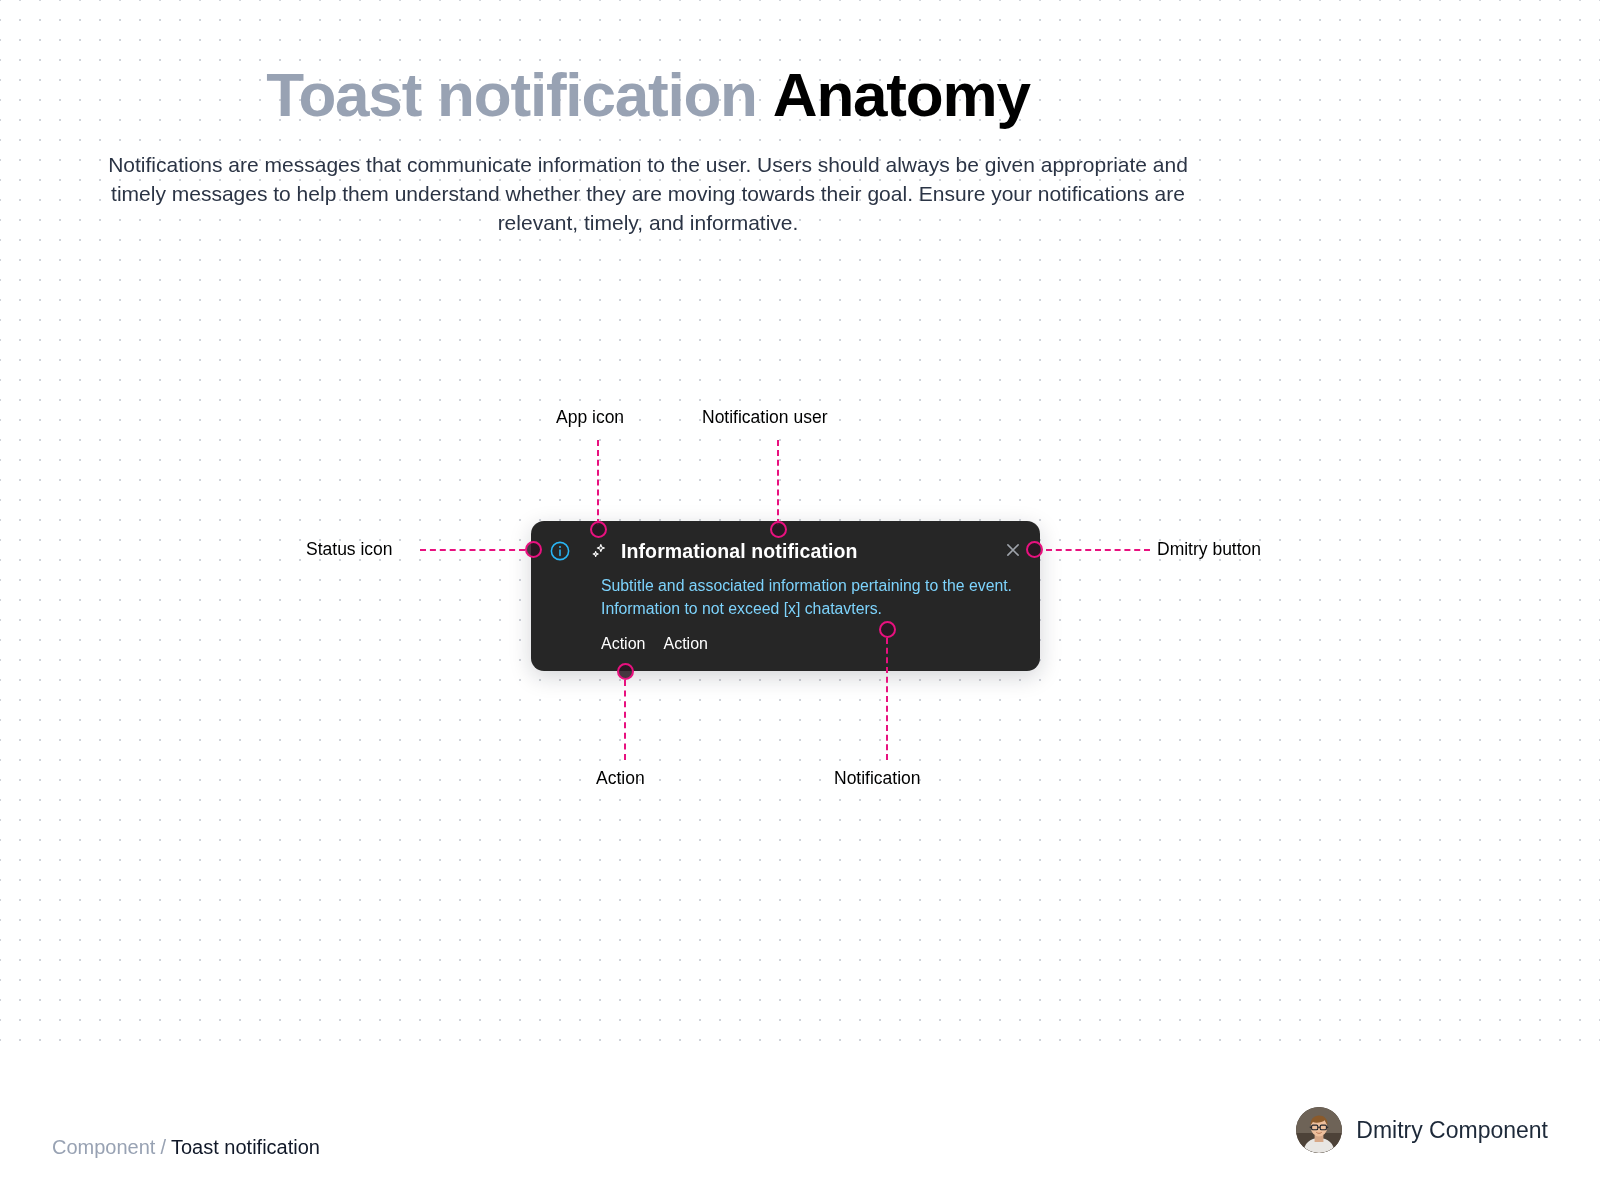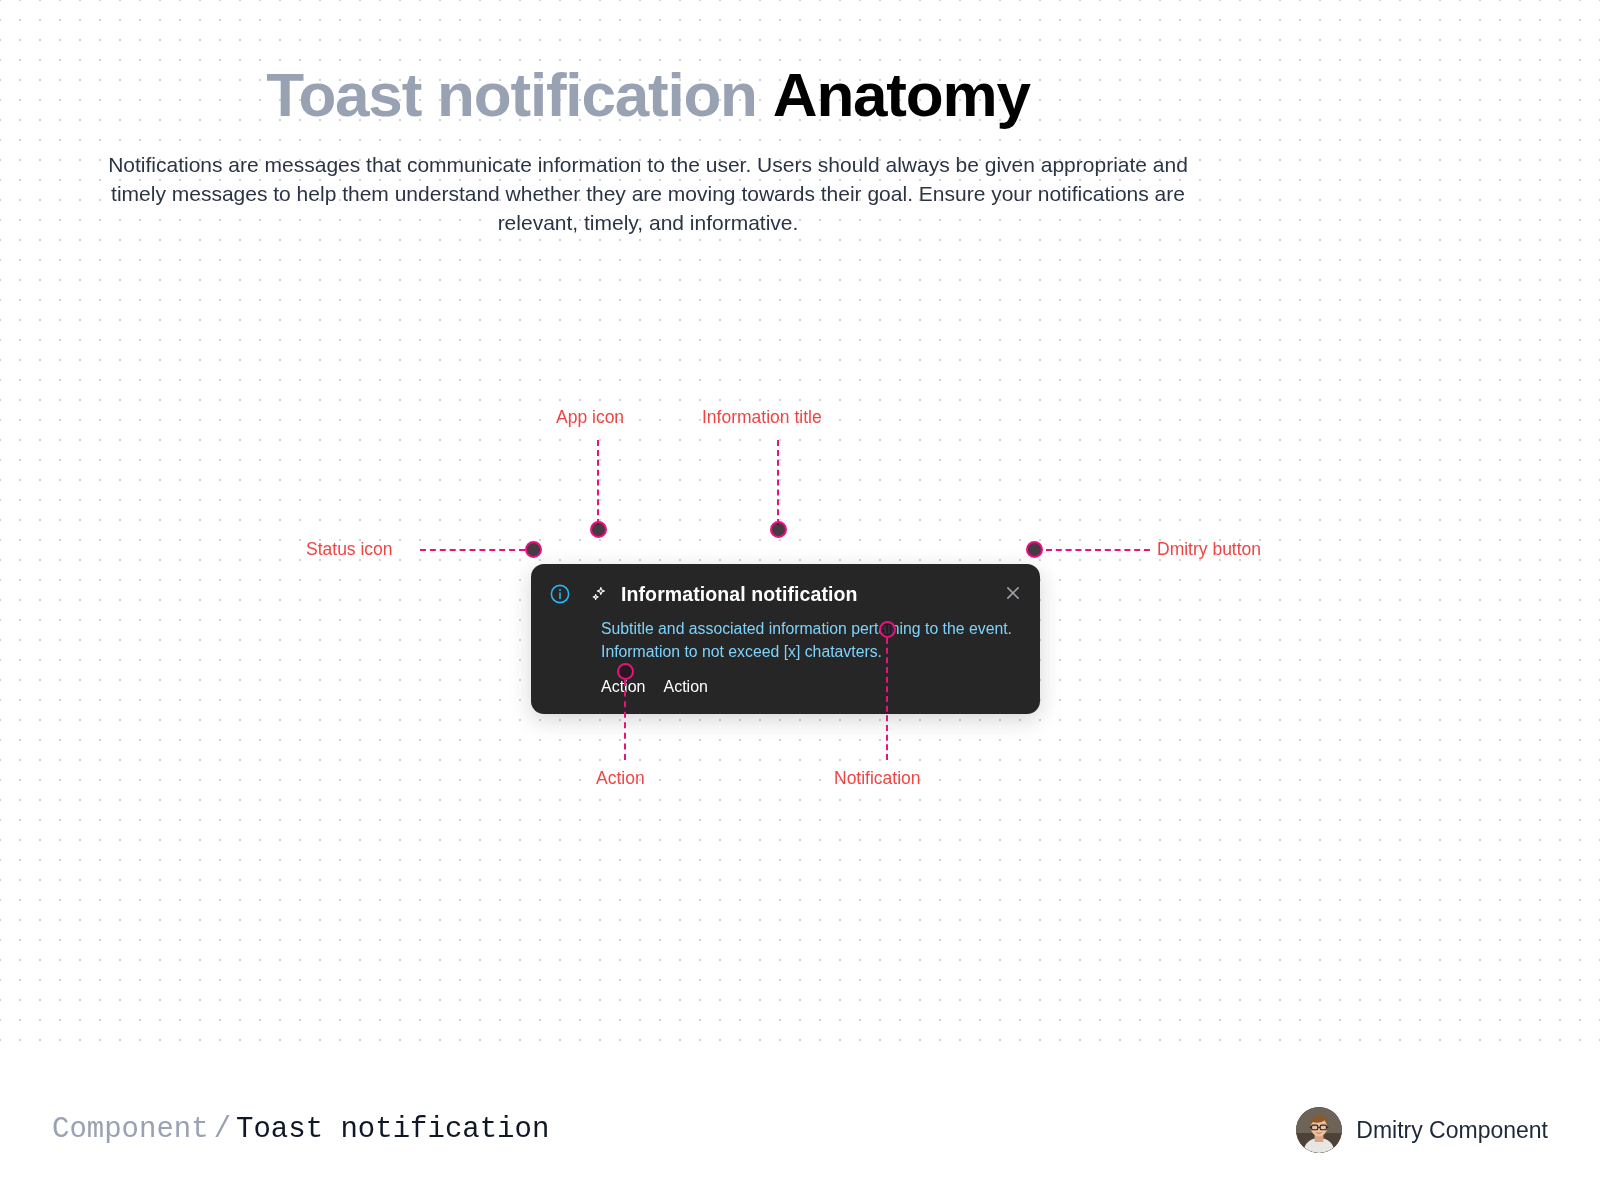--- a/index.html
+++ b/index.html
@@ -70,21 +70,21 @@
   
   #annotations {
     position: absolute;
     inset: 0;
     pointer-events: none;
   }
   .ann-label {
     position: absolute;
     font-size: 17.5px;
     line-height: 22px;
-    color: #ef4444;
+    color: #000000;
     white-space: nowrap;
   }
   .ann-dot {
     position: absolute;
     width: 17px;
     height: 17px;
     border-radius: 50%;
     border: 2.5px solid #E8117F;
     background: rgba(40,24,34,0.85);
   }
@@ -104,21 +104,20 @@
     position: absolute;
     left: 531px;
     top: 521px;
     width: 509px;
     height: 150px;
     background: #262626;
     border-radius: 13px;
     padding: 16px 18px 16px 18px;
     color: #ffffff;
     box-shadow: 0 6px 22px rgba(16,24,40,0.18);
-    margin-top: 43px;
   }
 
   #toast-header {
     display: flex;
     align-items: center;
     height: 28px;
     position: relative;
   }
 
   .status-ico {
@@ -187,26 +186,25 @@
     position: absolute;
     left: 0;
     bottom: 0;
     width: 1600px;
     height: 142px;
   }
 
   #breadcrumb {
     position: absolute;
     left: 52px;
-    bottom: 70px;
+    bottom: 53px;
     transform: translateY(50%);
-    font-size: 29px;
+    font-size: 20px;
     line-height: 30px;
     white-space: nowrap;
-    font-family: Liberation Mono, monospace;
   }
   #breadcrumb .crumb-root { color: #98a2b3; font-weight: 400; }
   #breadcrumb .crumb-sep  { color: #98a2b3; font-weight: 400; margin: 0 5px; }
   #breadcrumb .crumb-leaf { color: #101828; font-weight: 400; }
 
   #author {
     position: absolute;
     right: 52px;
     bottom: 70px;
     transform: translateY(50%);
@@ -282,21 +280,21 @@
 <div id="annotations">
 
   <div class="ann-label" style="left:306px; top:538px;">Status icon</div>
   <div class="ann-line-h" style="left:420px; top:549px; width:105px;"></div>
   <div class="ann-dot" style="left:525px; top:541px;"></div>
 
   <div class="ann-label" style="left:556px; top:406px;">App icon</div>
   <div class="ann-line-v" style="left:597px; top:440px; height:85px;"></div>
   <div class="ann-dot" style="left:590px; top:521px;"></div>
 
-  <div class="ann-label" style="left:702px; top:406px;">Information title</div>
+  <div class="ann-label" style="left:702px; top:406px;">Notification user</div>
   <div class="ann-line-v" style="left:777px; top:440px; height:85px;"></div>
   <div class="ann-dot" style="left:770px; top:521px;"></div>
 
   <div class="ann-dot" style="left:1026px; top:541px;"></div>
   <div class="ann-line-h" style="left:1046px; top:549px; width:104px;"></div>
   <div class="ann-label" style="left:1157px; top:538px;">Dmitry button</div>
 
   <div class="ann-dot" style="left:617px; top:663px;"></div>
   <div class="ann-line-v" style="left:624px; top:680px; height:80px;"></div>
   <div class="ann-label" style="left:596px; top:767px;">Action</div>

